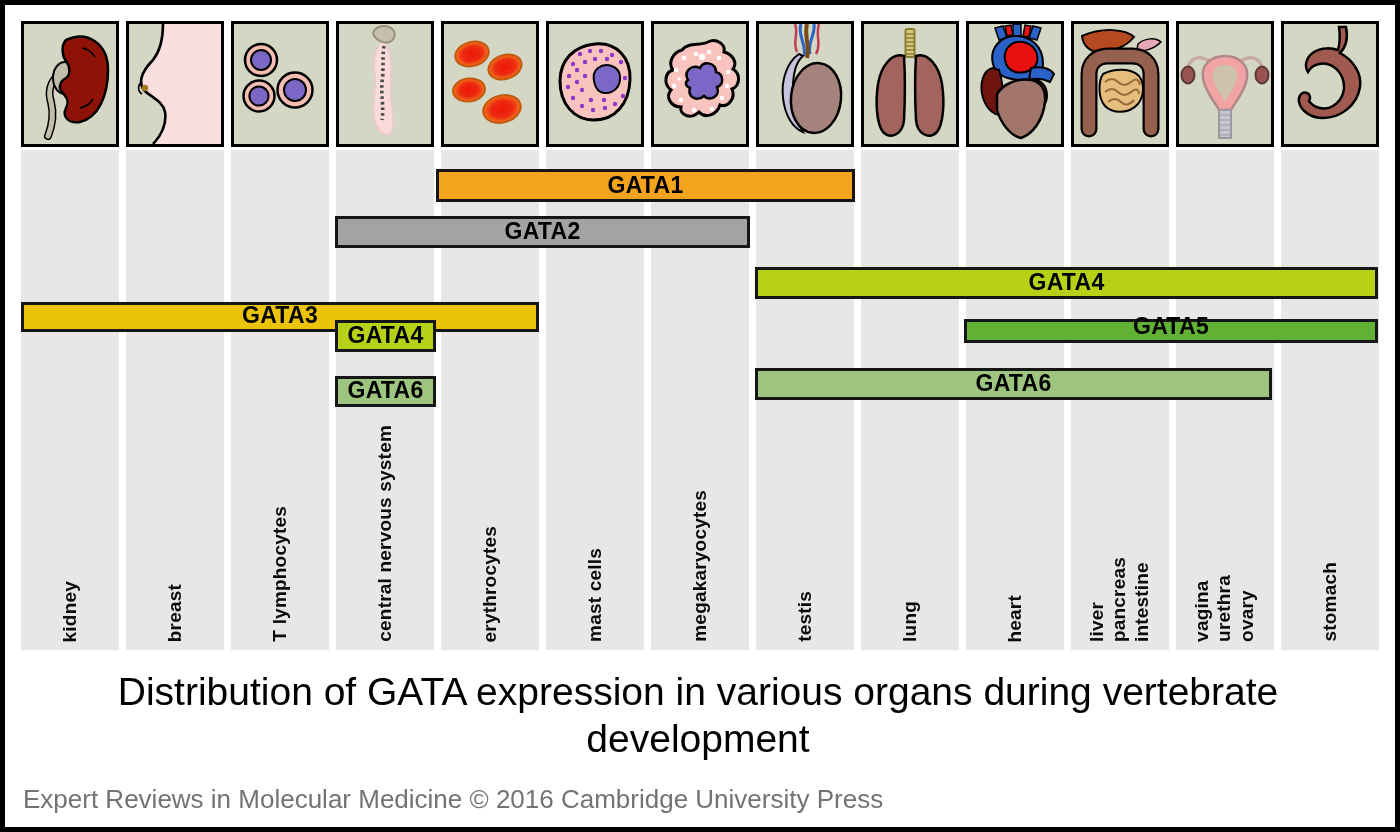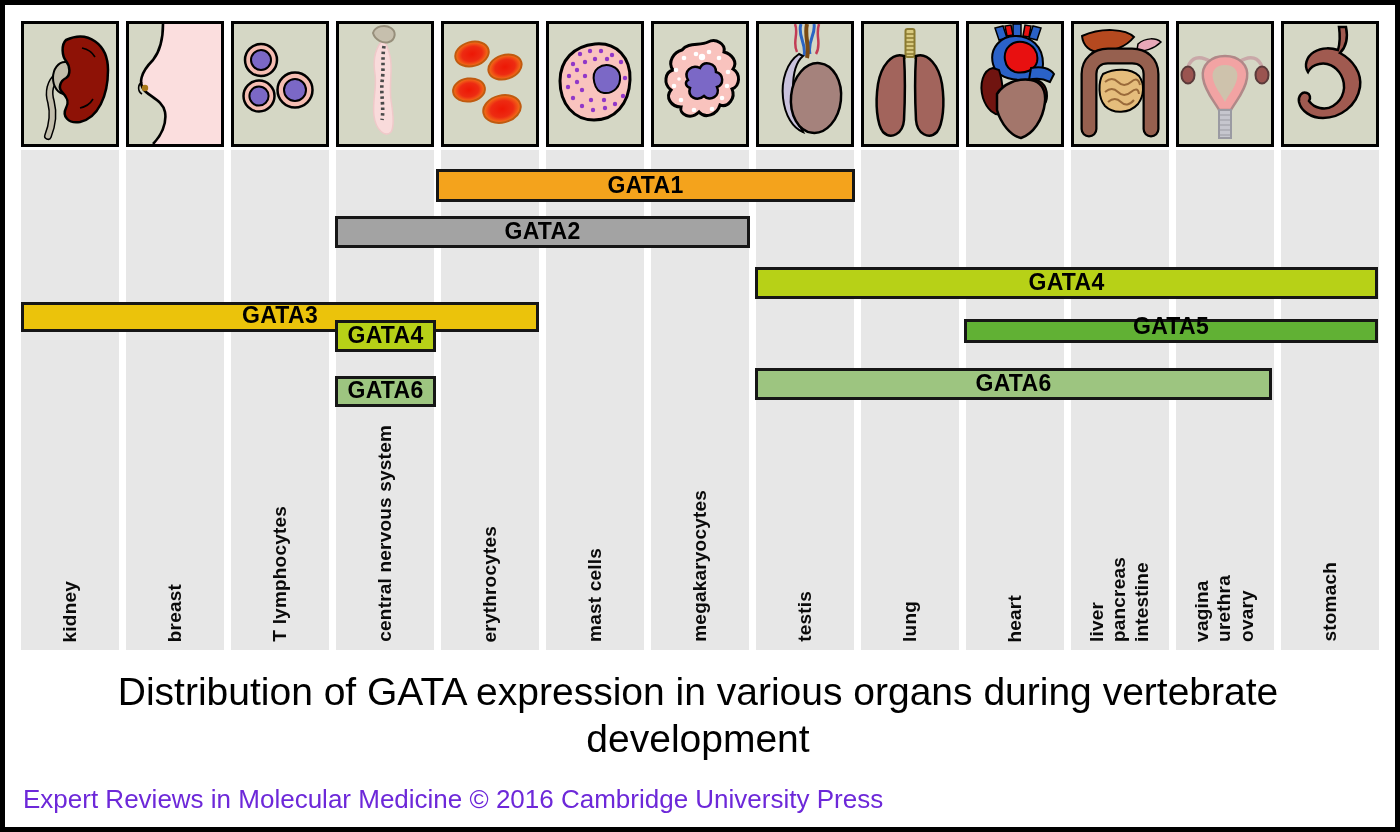--- a/index.html
+++ b/index.html
@@ -6,21 +6,21 @@
   #figure{position:relative;width:1400px;height:832px;background:#fff;border:5px solid #000;box-sizing:border-box;overflow:hidden;}
   .tiles-row{position:absolute;left:16px;top:16px;width:1358px;height:126px;display:flex;justify-content:space-between;}
   .tile{width:98px;height:126px;box-sizing:border-box;border:3px solid #000;background:#D5D7C5;}
   .tile svg{display:block;width:92px;height:120px;}
   .cols-row{position:absolute;left:16px;top:145px;width:1358px;height:500px;display:flex;justify-content:space-between;}
   .gcol{position:relative;width:98px;height:500px;background:#E7E7E7;}
   .col-label{position:absolute;left:0;right:0;bottom:8px;display:flex;justify-content:center;align-items:flex-end;}
   .col-label span{writing-mode:vertical-rl;transform:rotate(180deg);font-weight:bold;font-size:19px;line-height:1.18;color:#0a0a0a;white-space:pre-line;letter-spacing:.2px;}
   .bar{position:absolute;box-sizing:border-box;border:3px solid #161616;display:flex;align-items:flex-end;justify-content:center;font-weight:bold;font-size:23px;color:#000;letter-spacing:.3px;}
   .fig-title{position:absolute;left:18px;top:663px;width:1350px;font-size:39px;line-height:47px;color:#000;white-space:pre-line;text-align:center;}
-  .fig-credit{position:absolute;left:18px;top:779px;font-size:26px;color:#6d28d9;}
+  .fig-credit{position:absolute;left:18px;top:779px;font-size:26px;color:#737373;}
 </style>
 </head>
 <body>
 
 <div id="figure">
 
   <div class="tiles-row">
 
     <div class="tile">
       <svg viewBox="0 0 92 120">

